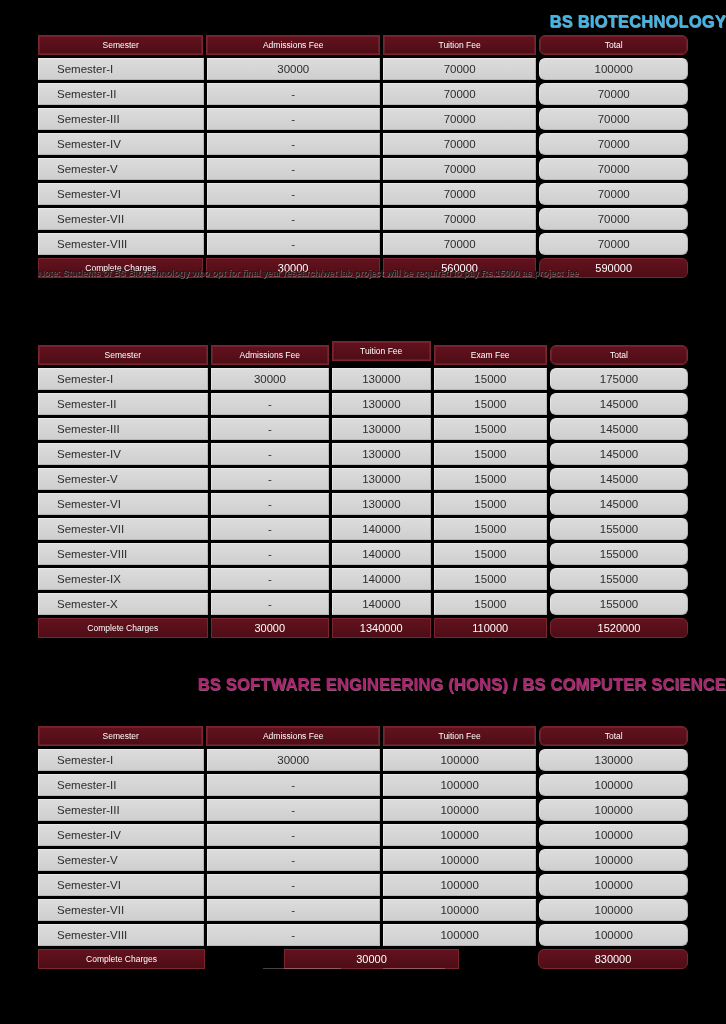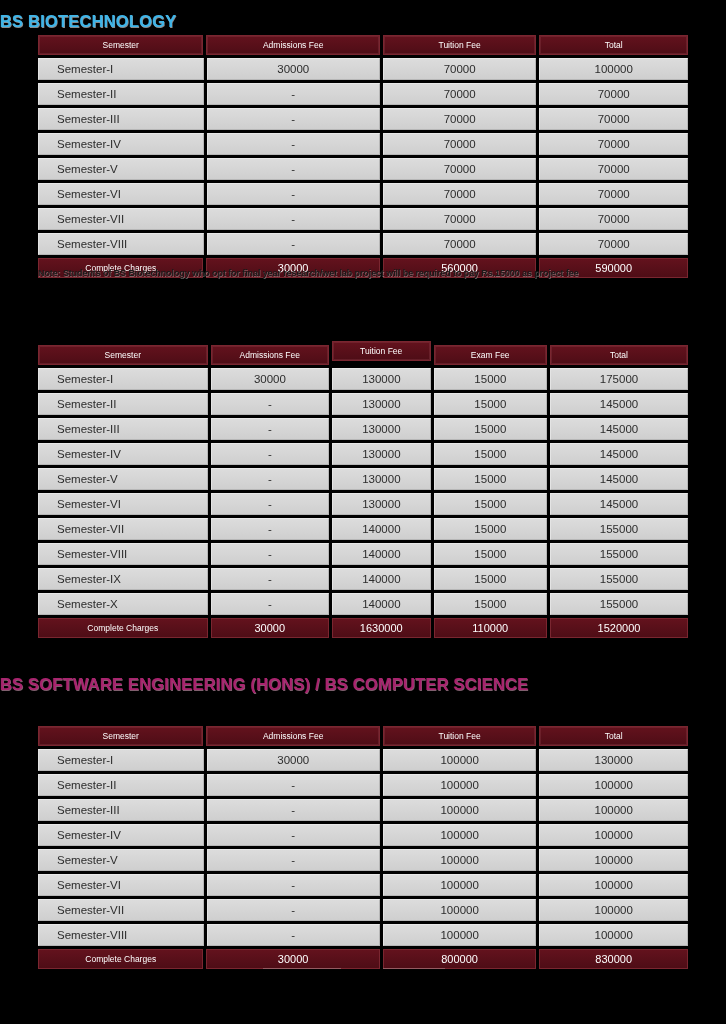--- a/index.html
+++ b/index.html
@@ -21,21 +21,21 @@
     width: 726px;
     height: 1024px;
     background: #000000;
   }
 
   
   .section-title {
     position: absolute;
     left: 0;
     width: 726px;
-    text-align: left;
+    text-align: right;
     font-weight: bold;
     font-size: 16.5px;
     letter-spacing: 0.2px;
     white-space: nowrap;
   }
   .title-biotech {
     top: 12px;
     color: #3fb5e8;
     text-shadow: 0.6px 0.6px 0 rgba(255,255,255,0.55),
                  -0.4px -0.4px 0 rgba(20,90,130,0.85);
@@ -70,21 +70,21 @@
 
   .cell {
     box-sizing: border-box;
     margin-right: 3px;
     display: flex;
     align-items: center;
     justify-content: center;
     overflow: hidden;
     white-space: nowrap;
   }
-  .cell:last-child { margin-right: 0; }
+  .cell:last-child { margin-right: 0; border-radius: 6px; }
 
   
   .header-row .cell {
     height: 20px;
     background: #591019;
     background: linear-gradient(180deg, #63121d 0%, #4e0d16 100%);
     color: #ffffff;
     font-size: 8.5px;
     font-weight: normal;
     border: 1px solid #7a2630;
@@ -320,21 +320,21 @@
       <div class="cell c1 semester-cell">Semester-X</div>
       <div class="cell c2">-</div>
       <div class="cell c3">140000</div>
       <div class="cell c4">15000</div>
       <div class="cell c5">155000</div>
     </div>
 
     <div class="fee-row total-row">
       <div class="cell c1 semester-cell">Complete Charges</div>
       <div class="cell c2">30000</div>
-      <div class="cell c3">1630000</div>
+      <div class="cell c3">1340000</div>
       <div class="cell c4">110000</div>
       <div class="cell c5">1520000</div>
     </div>
   </div>
 
   <div class="section-title title-se">BS SOFTWARE ENGINEERING (HONS) / BS COMPUTER SCIENCE</div>
 
   <div class="fee-table t3">
 
     <div class="fee-row header-row">
@@ -389,21 +389,20 @@
     <div class="fee-row body-row">
       <div class="cell c1 semester-cell">Semester-VIII</div>
       <div class="cell c2">-</div>
       <div class="cell c3">100000</div>
       <div class="cell c4">100000</div>
     </div>
 
     <div class="fee-row total-row">
       <div class="cell c1 semester-cell">Complete Charges</div>
       <div class="cell c2">30000</div>
-      <div class="cell c3">800000</div>
       <div class="cell c4">830000</div>
     </div>
   </div>
 
   <div class="artifact" style="left:263px; top:968px; width:78px;"></div>
   <div class="artifact" style="left:383px; top:968px; width:62px;"></div>
 
 </div>
 
 </body></html>

